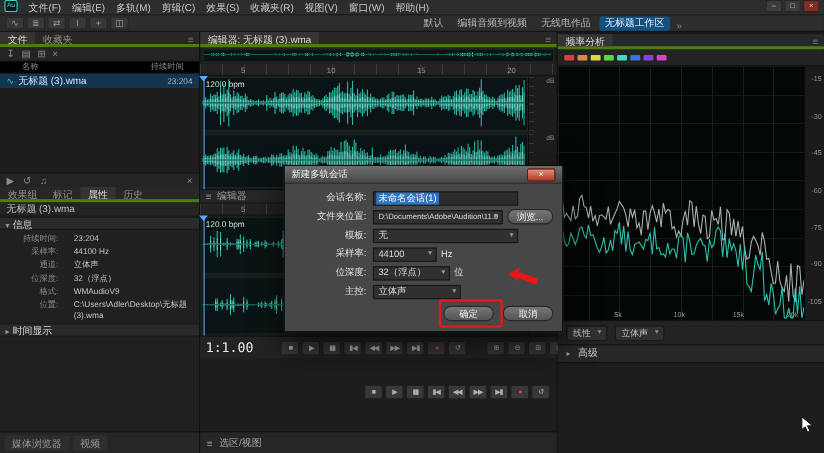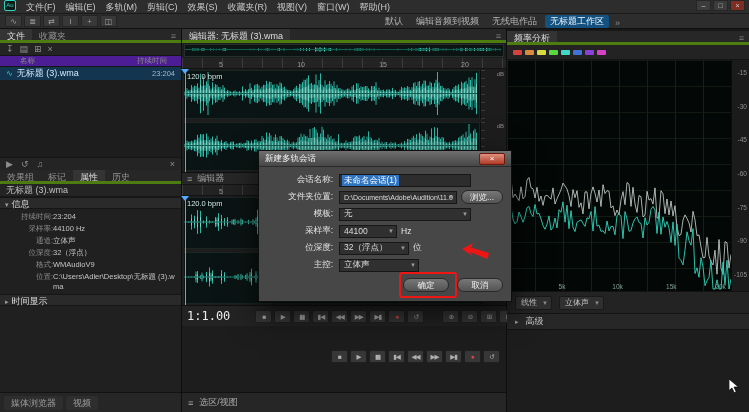--- a/index.html
+++ b/index.html
@@ -35,36 +35,36 @@
   .ptab{padding:0 7px;line-height:14px;color:#929292;white-space:nowrap;overflow:hidden;}
   .ptab.active{background:#343434;color:#dddddd;}
   .ptab-menu{margin-left:auto;color:#7d7d7d;padding:0 5px;line-height:14px;}
 
   
   #left{position:absolute;left:0;top:29px;width:182px;height:383px;background:#202020;
     border-right:1px solid #0e0e0e;display:flex;flex-direction:column;}
   .files-toolbar{height:13px;display:flex;align-items:center;gap:6px;padding:0 6px;
     border-bottom:1px solid #161616;color:#8d8d8d;background:#242424;flex:none;}
   .files-cols{height:11px;display:flex;justify-content:space-between;align-items:flex-start;
-    padding:0 14px 0 20px;font-size:7.5px;color:#8a8a8a;background:#4c1d95;border-bottom:1px solid #161616;flex:none;}
+    padding:0 14px 0 20px;font-size:7.5px;color:#8a8a8a;background:#000000;border-bottom:1px solid #161616;flex:none;}
   .file-row{height:13px;display:flex;align-items:center;background:#14354f;padding:0 6px;gap:4px;flex:none;}
   .wave-glyph{color:#2fd6bf;font-size:8px;flex:none;}
   .fname{color:#cfe8ff;white-space:nowrap;overflow:hidden;flex:1;}
   .fdur{color:#9fb7c9;font-size:7.5px;flex:none;}
   .files-list{height:77px;background:#1d1d1d;flex:none;}
   .files-footer{height:13px;background:#242424;border-top:1px solid #151515;display:flex;
     align-items:center;gap:8px;padding:0 6px;color:#8d8d8d;flex:none;}
   .files-footer .ficon:last-child{margin-left:auto;}
   .props-title{height:13px;line-height:13px;padding:0 6px;color:#c0c0c0;background:#242424;
     border-bottom:1px solid #161616;flex:none;}
   .sec-head{height:12px;line-height:12px;padding:0 5px;color:#d8d8d8;background:#2a2a2a;
     border-bottom:1px solid #161616;border-top:1px solid #161616;flex:none;}
   .tri{color:#9a9a9a;margin-right:3px;font-size:7px;}
   .info{padding:3px 5px;display:flex;flex-direction:column;gap:2px;font-size:7.5px;background:#202020;flex:none;}
-  .info-row{display:flex;gap:0;}
+  .info-row{display:flex;gap:14px;}
   .il{width:48px;text-align:right;color:#8d8d8d;flex:none;}
   .iv{color:#c4c4c4;word-break:break-all;}
   .left-fill{flex:1;background:#202020;}
   .bottom-tabs{height:20px;background:#262626;border-top:1px solid #121212;display:flex;
     align-items:center;padding:0 4px;gap:3px;flex:none;}
   .btab{padding:1px 7px;background:#2e2e2e;color:#9a9a9a;border-radius:2px;line-height:12px;white-space:nowrap;}
 
   
   #center{position:absolute;left:182px;top:29px;width:325px;height:383px;background:#1d1d1d;
     border-right:1px solid #0e0e0e;display:flex;flex-direction:column;}

